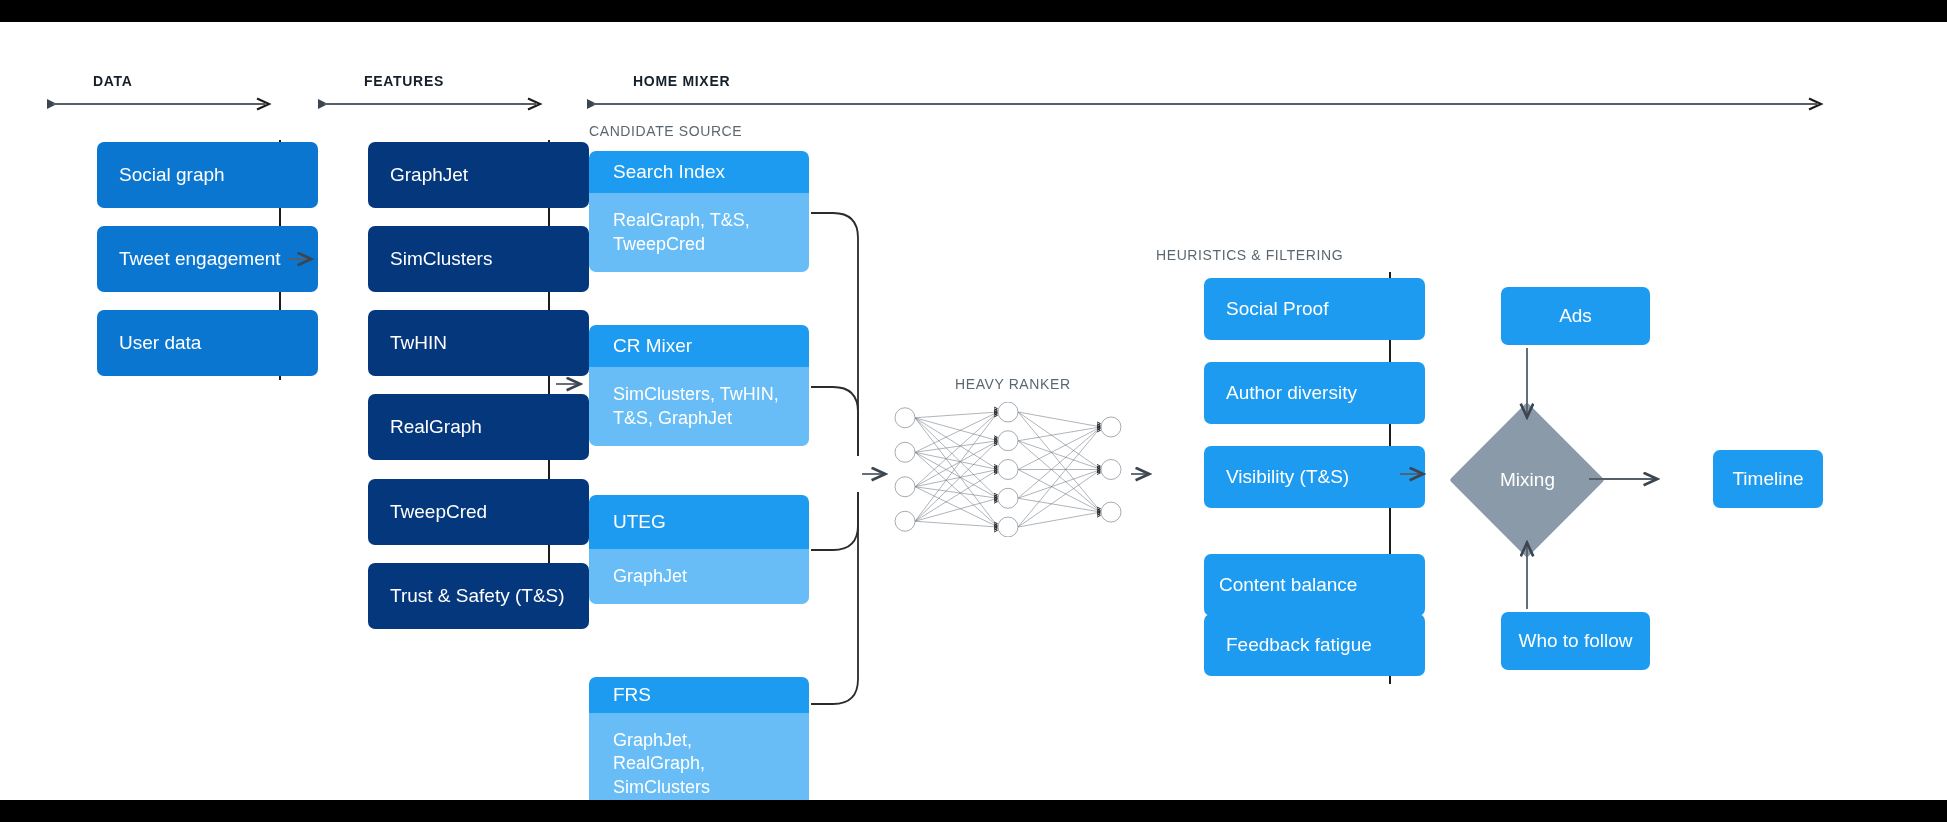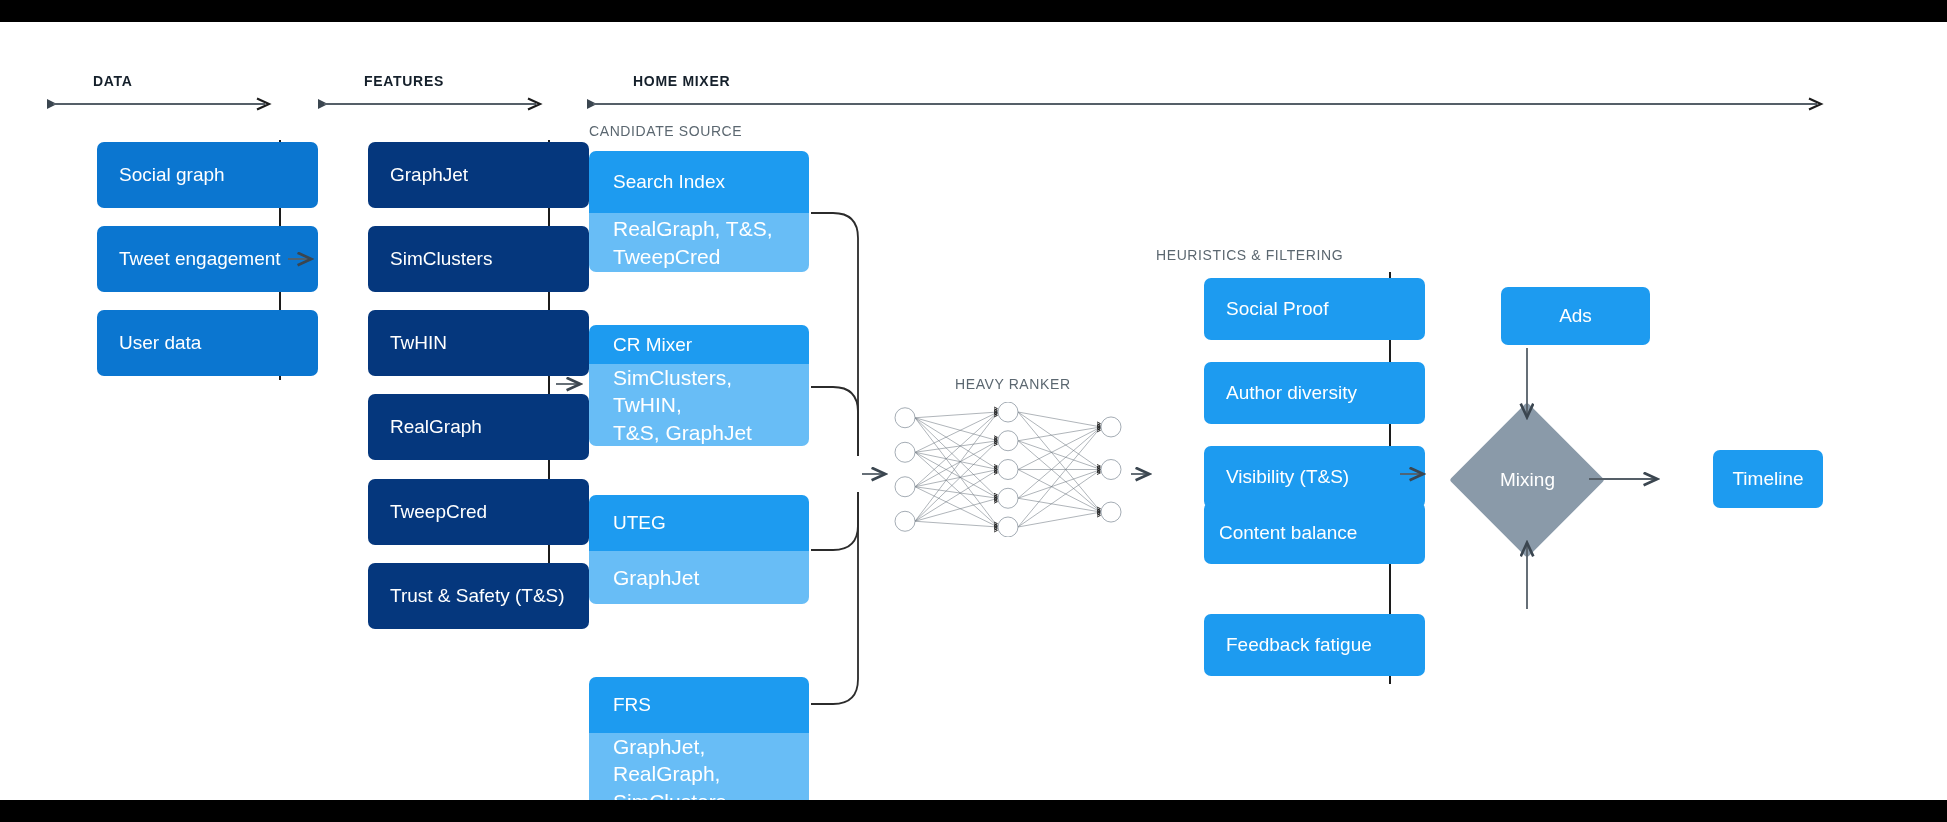--- a/index.html
+++ b/index.html
@@ -92,25 +92,25 @@
     color: #ffffff;
     font-size: 19px;
     display: flex;
     align-items: center;
     padding: 0 24px;
     box-sizing: border-box;
   }
   .cs-body {
     background: #68bdf6;
     color: #ffffff;
-    font-size: 21px;
+    font-size: 18px;
     line-height: 1.3;
     display: flex;
     align-items: center;
-    padding: 0 24px;
+    padding: 16px 24px;
     box-sizing: border-box;
     flex: 1 1 auto;
     white-space: pre-line;
   }
 
   
   .diamond {
     position: absolute;
     background: #8a9aa9;
     transform: rotate(45deg);
@@ -220,28 +220,29 @@
 
     <div class="cs-card" style="left:589px; top:611px; width:220px; height:138px;margin-top:44px;">
       <div class="cs-head" style="height:62px;">FRS</div>
       <div class="cs-body">GraphJet, RealGraph,
 SimClusters</div>
     </div>
 
     <div class="box heur" style="left:1156px; top:256px; width:221px; height:62px;">Social Proof</div>
     <div class="box heur" style="left:1156px; top:340px; width:221px; height:62px;">Author diversity</div>
     <div class="box heur" style="left:1156px; top:424px; width:221px; height:62px;">Visibility (T&amp;S)</div>
-    <div class="box heur" style="left:1156px; top:480px; width:221px; height:62px;padding-left:15px;">Content balance</div>
+    <div class="box heur" style="left:1156px; top:532px; width:221px; height:62px;padding-left:15px;">Content balance</div>
     <div class="box heur" style="left:1156px; top:592px; width:221px; height:62px;">Feedback fatigue</div>
 
     <div class="box out" style="left:1453px; top:265px; width:149px; height:58px; justify-content:center; padding:0;">Ads</div>
 
     <div class="diamond" style="left:1472px; top:403px; width:110px; height:110px;"></div>
     <div class="diamond-label" style="left:1453px; top:428px; width:149px; height:60px;">Mixing</div>
 
+    <div class="box out" style="left:1453px; top:590px; width:149px; height:58px; justify-content:center; padding:0;">Who to follow</div>
 
     <div class="box out" style="left:1665px; top:428px; width:110px; height:58px; justify-content:center; padding:0;">Timeline</div>
 
     <div class="nn" style="left:893px; top:380px;">
       <svg id="nn-svg" width="230" height="135" viewBox="0 0 230 135">
           <g stroke="#6e7781" stroke-width="0.55" fill="none">
             <line x1="22" y1="15.75" x2="105" y2="10"></line>
             <line x1="22" y1="15.75" x2="105" y2="38.75"></line>
             <line x1="22" y1="15.75" x2="105" y2="67.5"></line>
             <line x1="22" y1="15.75" x2="105" y2="96.25"></line>

